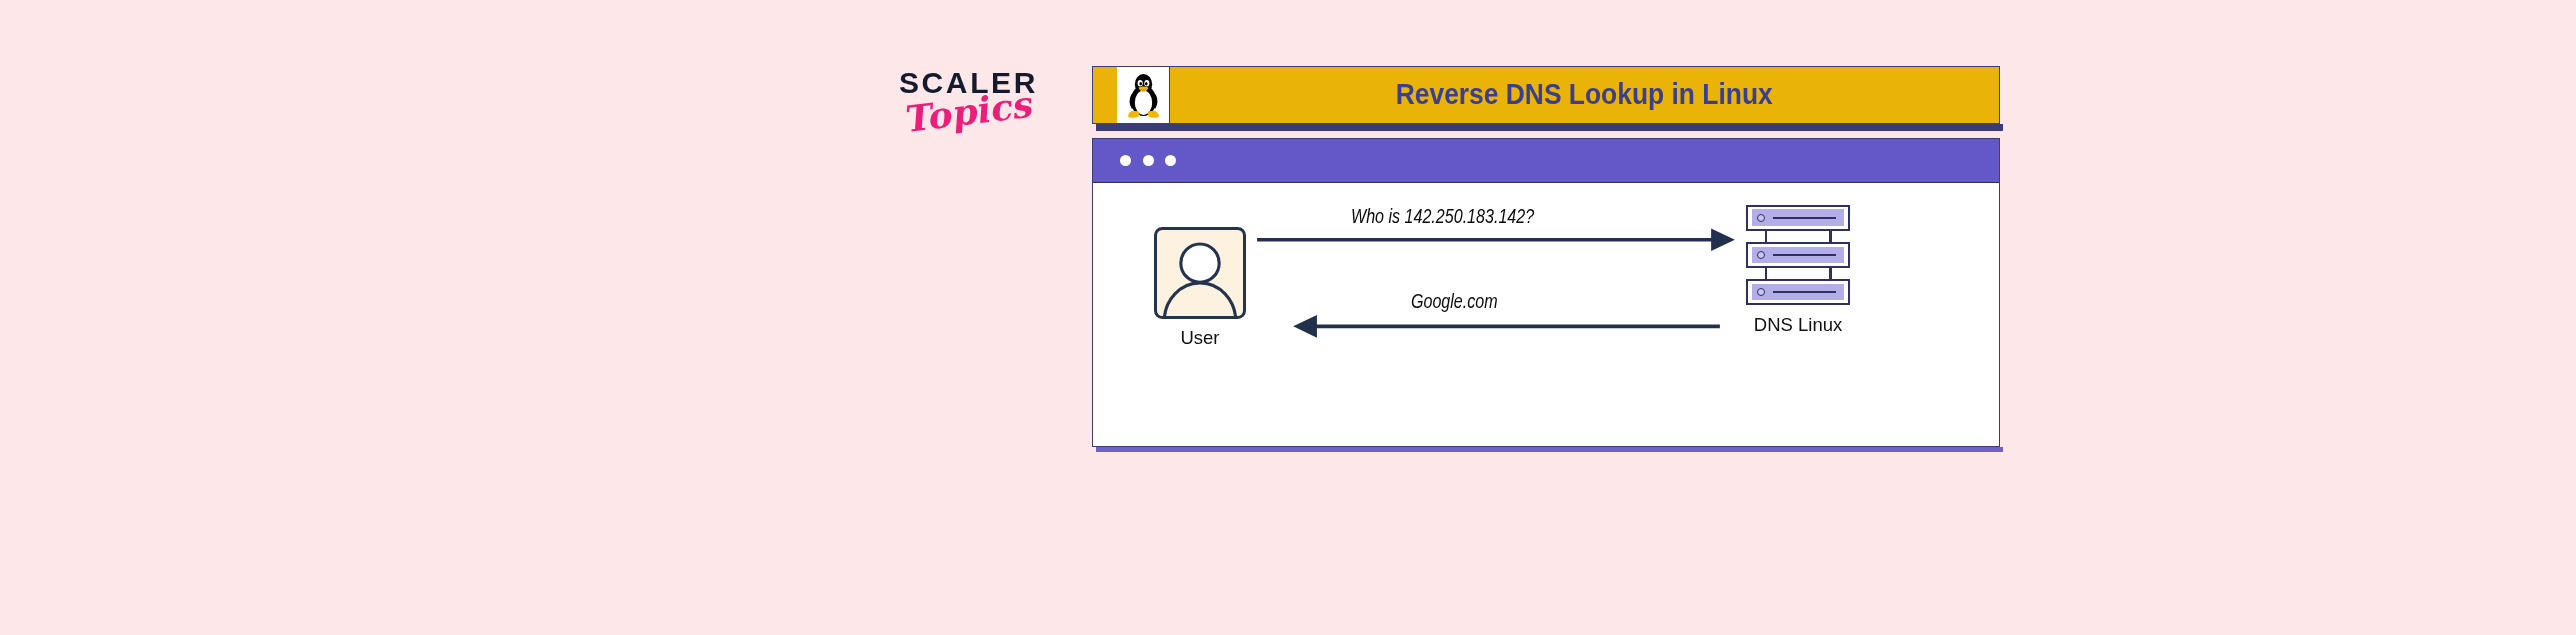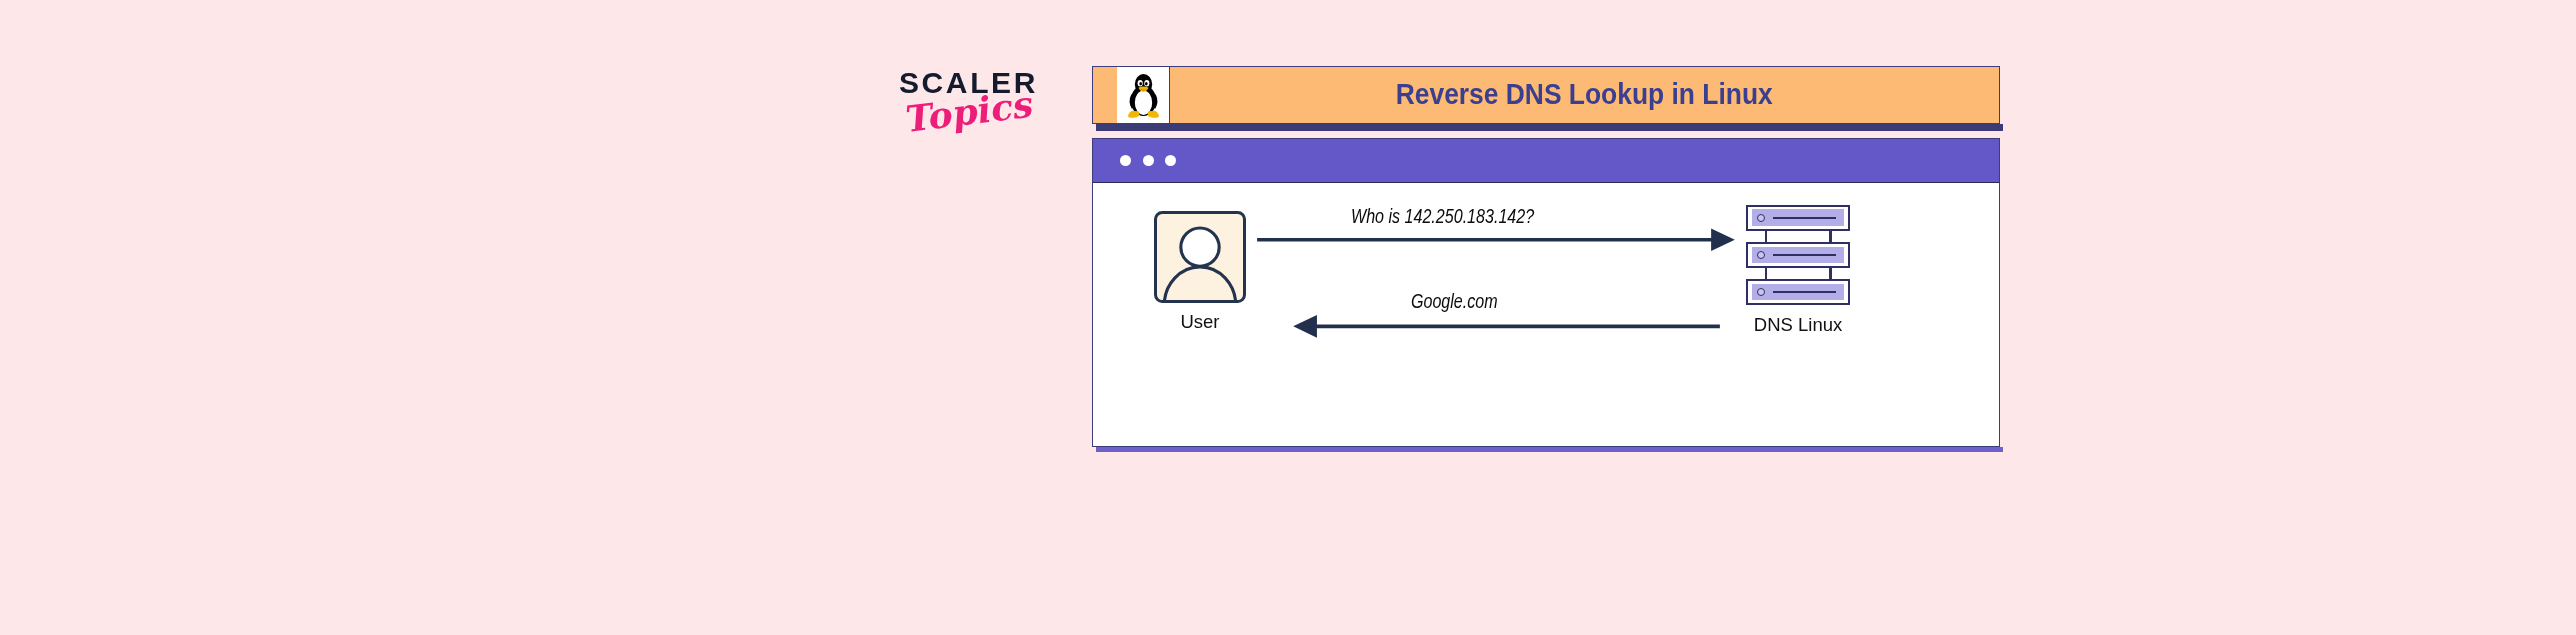--- a/index.html
+++ b/index.html
@@ -45,21 +45,21 @@
     transform-origin: left center;
   }
 
   
   #title-card {
     position: absolute;
     left: 1092px;
     top: 66px;
     width: 908px;
     height: 58px;
-    background: #fdba74;
+    background: #eab308;
     border: 1.5px solid #3c3c7a;
     box-sizing: border-box;
     display: flex;
     align-items: stretch;
     padding-left: 24px;
   }
   #title-card-shadow {
     position: absolute;
     left: 1096px;
     top: 124px;
@@ -139,21 +139,21 @@
     left: 0;
     top: 44px;
     width: 100%;
     height: 264px;
   }
 
   
   #user-node {
     position: absolute;
     left: 61px;
-    top: 28px;
+    top: 44px;
     width: 92px;
   }
   #user-avatar-box {
     width: 92px;
     height: 92px;
     background: #fdf1e0;
     border: 3.1px solid #24344f;
     border-radius: 8.2px;
     box-sizing: border-box;
     overflow: hidden;

